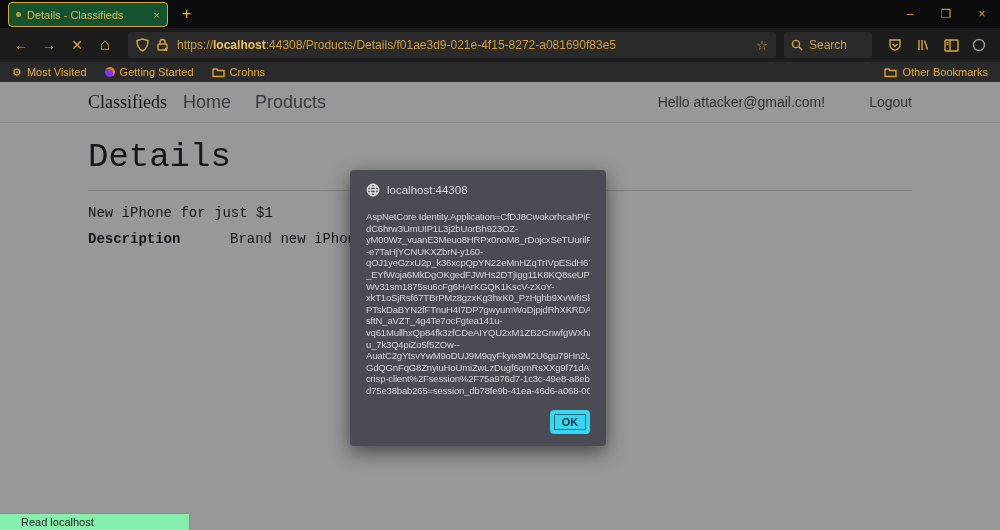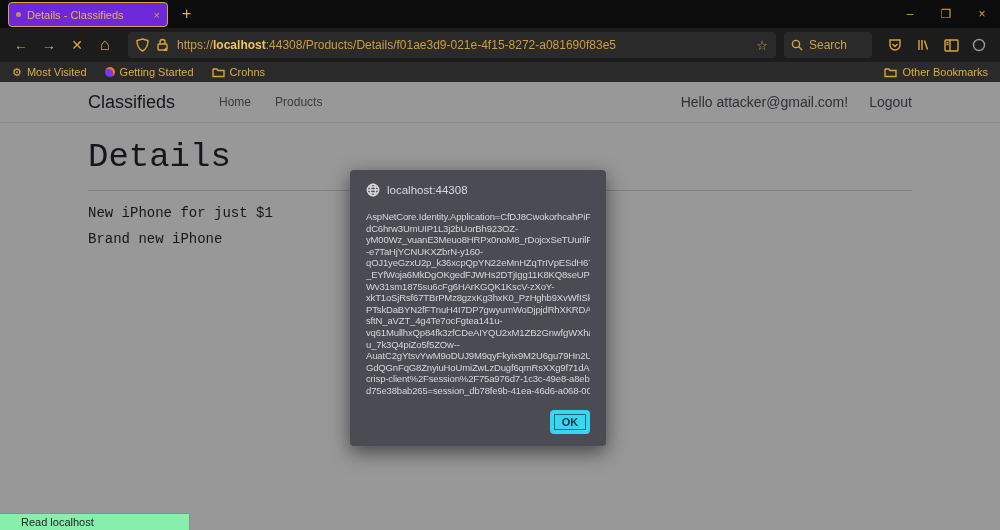--- a/index.html
+++ b/index.html
@@ -3,21 +3,21 @@
 <meta charset="utf-8">
 <style>
   * { margin:0; padding:0; box-sizing:border-box; }
   html,body { width:1000px; height:530px; overflow:hidden; }
   body { font-family:"Liberation Sans", sans-serif; background:#0d0d0e; }
   .window { width:1000px; height:530px; display:flex; flex-direction:column; }
 
   
   .titlebar { height:28px; background:#0c0c0d; display:flex; align-items:flex-end; position:relative; }
   .tab { margin-left:8px; width:160px; height:25px; border:1px solid #d9a43b; border-radius:4px;
-         background:#6d28d9; display:flex; align-items:center; gap:6px; padding:0 7px; margin-bottom:1px; }
+         background:#14532d; display:flex; align-items:center; gap:6px; padding:0 7px; margin-bottom:1px; }
   .tab-dot { width:5px; height:5px; border-radius:50%; background:#d9a43b; opacity:.85; flex:0 0 auto; }
   .tab-title { color:#e6b54a; font-size:11px; flex:1 1 auto; white-space:nowrap; overflow:hidden; }
   .tab-close { color:#d9a43b; font-size:11px; cursor:default; }
   .newtab-btn { color:#e6b54a; font-size:16px; line-height:16px; margin-left:14px; margin-bottom:6px; }
   .win-controls { position:absolute; right:0; top:0; height:28px; display:flex; }
   .win-btn { width:36px; height:28px; display:flex; align-items:center; justify-content:center;
              color:#d9a43b; font-size:12px; }
 
   .toolbar { height:34px; background:#1c1c1d; display:flex; align-items:center; padding:0 8px; gap:2px; }
   .tb-icon { width:26px; height:24px; display:flex; align-items:center; justify-content:center;
@@ -38,24 +38,24 @@
                   padding:0 12px; gap:18px; font-size:11px; color:#e0ab42; }
   .bm { display:flex; align-items:center; gap:5px; white-space:nowrap; }
   .bm-spacer { flex:1 1 auto; }
   .ff-dot { width:10px; height:10px; border-radius:50%;
             background:radial-gradient(circle at 35% 65%, #7c3aed 0 45%, #f97316 55% 100%); }
 
   
   .content { position:relative; flex:1 1 auto; background:#ffffff; overflow:hidden; }
   .site-navbar { height:40px; background:#ffffff; display:flex; align-items:center;
                  padding:0 88px 0 88px; box-shadow:0 1px 0 rgba(0,0,0,.08); }
-  .brand { font-size:18px; color:#1d2025; margin-right:44px; }
-  .nav-link { font-size:12px; color:#5a5f66; margin-right:24px; }
+  .brand { font-size:18px; color:#1d2025; margin-right:16px;font-family:Liberation Serif, serif; }
+  .nav-link { font-size:18px; color:#5a5f66; margin-right:24px; }
   .nav-spacer { flex:1 1 auto; }
-  .greeting { font-size:14px; color:#4a4f55; margin-right:21px; }
+  .greeting { font-size:14px; color:#4a4f55; margin-right:44px; }
   .logout { font-size:14px; color:#4a4f55; }
 
   .main { padding:16px 88px 0 88px;font-family:Liberation Mono, monospace; }
   .page-title { font-size:34px; color:#1d2025; font-weight:normal; }
   .page-subtitle { font-size:20px; color:#2a2e33; font-weight:normal; margin-top:8px; }
   .main hr { border:none; border-top:1px solid #d4d4d4; margin:14px 0 14px 0; width:824px; }
   .dl-row { display:flex; margin-bottom:10px; }
   .dl-label { width:142px; font-size:14px; font-weight:bold; color:#1d2025; }
   .dl-value { font-size:14px; color:#1d2025; }
 
@@ -189,20 +189,21 @@
       <span class="logout">Logout</span>
     </div>
 
     <div class="main">
       <h1 class="page-title">Details</h1>
       <hr>
       <div class="dl-row">
         <span class="dl-value">New iPhone for just $1</span>
       </div>
       <div class="dl-row">
+        <span class="dl-label">Description</span>
         <span class="dl-value">Brand new iPhone</span>
       </div>
     </div>
 
     <div class="dim-overlay"></div>
 
     <div class="status-tooltip">Read localhost</div>
 
     <div class="alert">
       <div class="alert-head">

